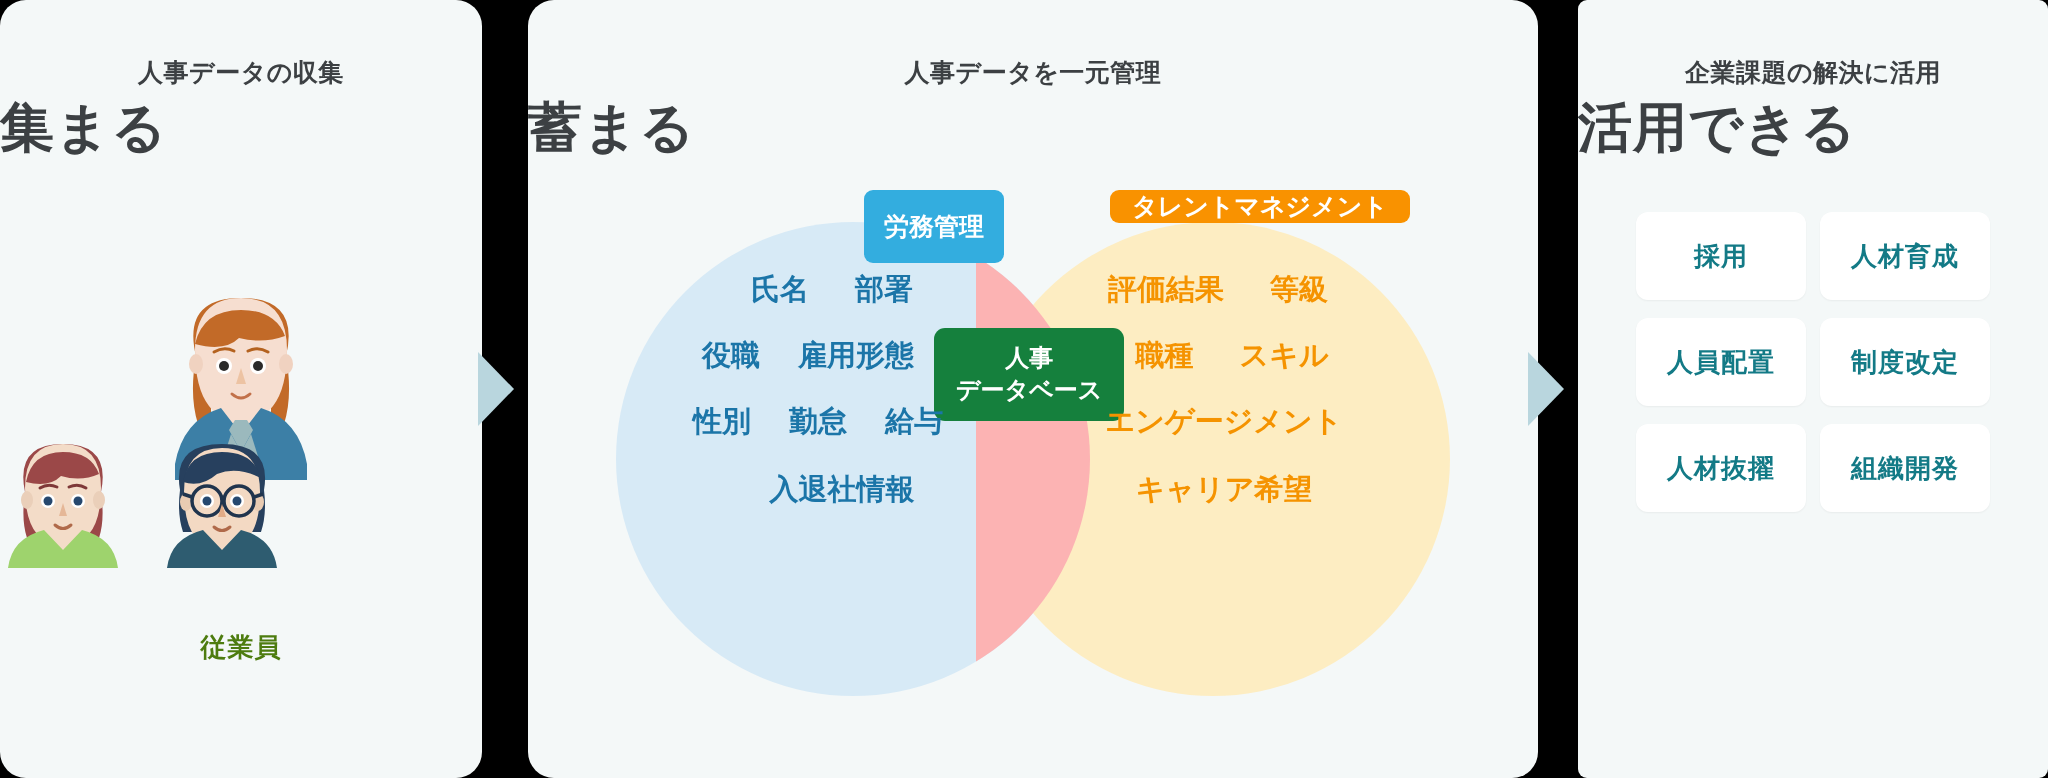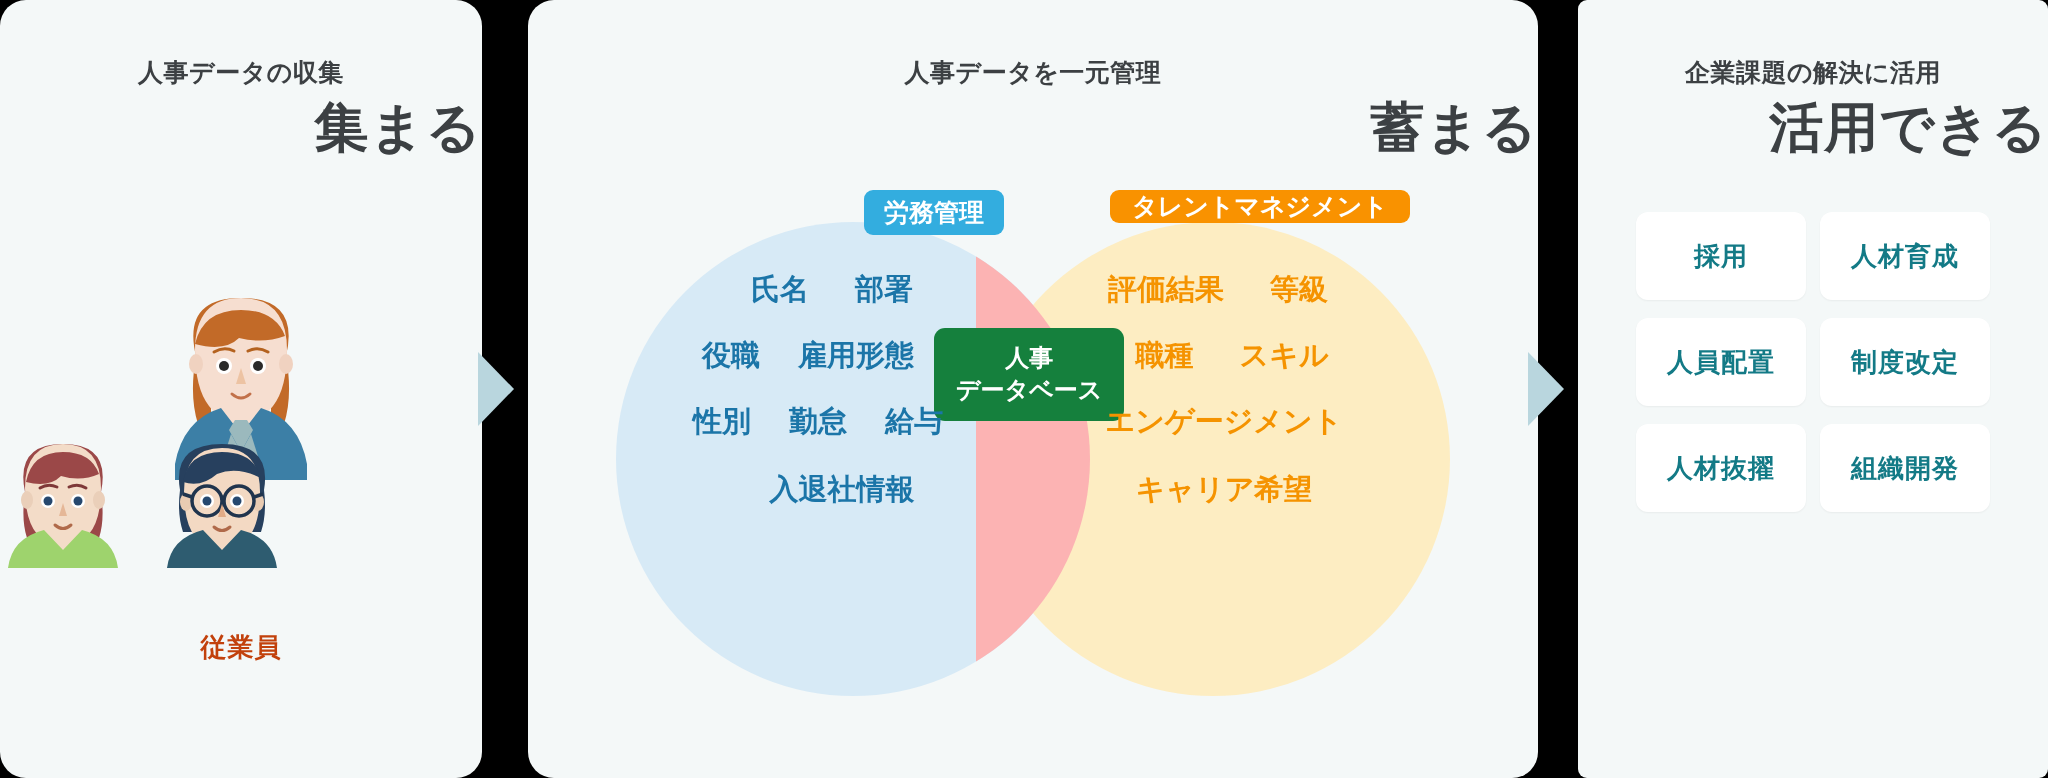--- a/index.html
+++ b/index.html
@@ -30,21 +30,21 @@
     position: absolute; left: 0; right: 0;
     text-align: center;
     font-size: 25px;
     font-weight: 700;
     color: #3c4043;
     letter-spacing: 0.5px;
     top: 56px;
   }
   .panel-title {
     position: absolute; left: 0; right: 0;
-    text-align: right;
+    text-align: left;
     font-size: 54px;
     font-weight: 700;
     color: #3c4043;
     letter-spacing: 1px;
     top: 96px;
     line-height: 1.15;
   }
 
   
   .gap-arrow {
@@ -64,21 +64,21 @@
     left: 0; right: 0; top: 268px;
     height: 300px;
   }
   .employee-label {
     position: absolute;
     left: 0; right: 0;
     top: 630px;
     text-align: center;
     font-size: 26px;
     font-weight: 700;
-    color: #c2410c;
+    color: #4d7c0f;
     letter-spacing: 1px;
   }
 
   
   .venn {
     position: absolute;
     left: 0; top: 0;
     width: 1010px; height: 778px;
   }
   .venn-circle {
@@ -113,21 +113,21 @@
   .venn-chip {
     position: absolute;
     color: #ffffff;
     font-weight: 700;
     border-radius: 9px;
     white-space: nowrap;
     text-align: center;
   }
   #chip-roumu {
     left: 336px; top: 190px;
-    padding: 6px 20px;
+    padding: 20px 20px;
     font-size: 25px;
     background: #33addf;
   }
   #chip-talent {
     left: 582px; top: 190px;
     padding: 0 22px;
     font-size: 25px;
     background: #f99200;
   }
   #chip-database {

